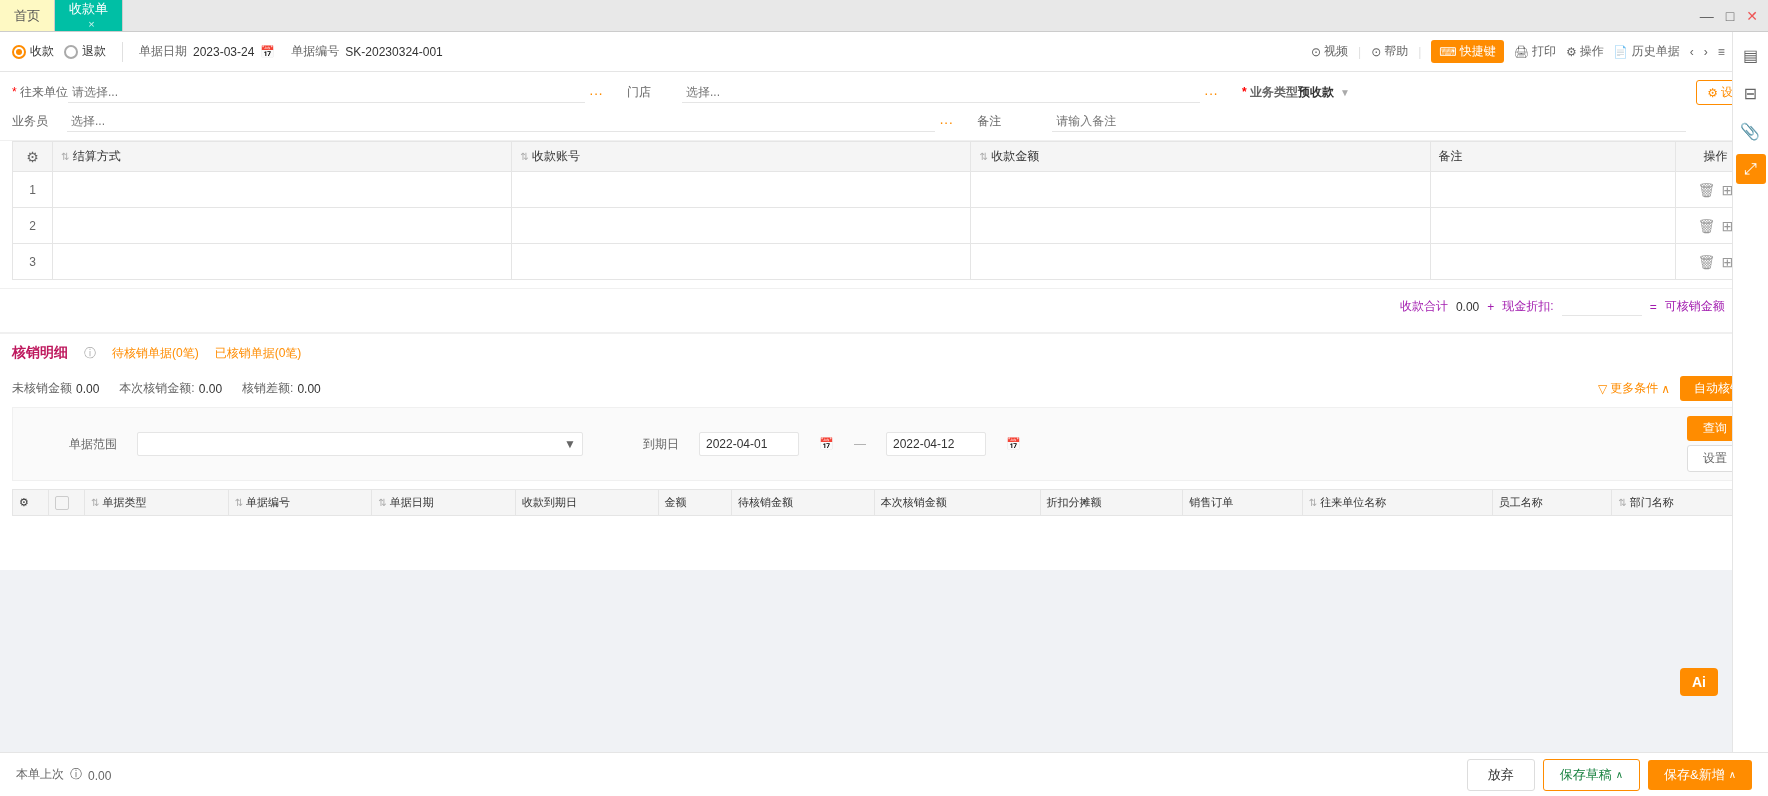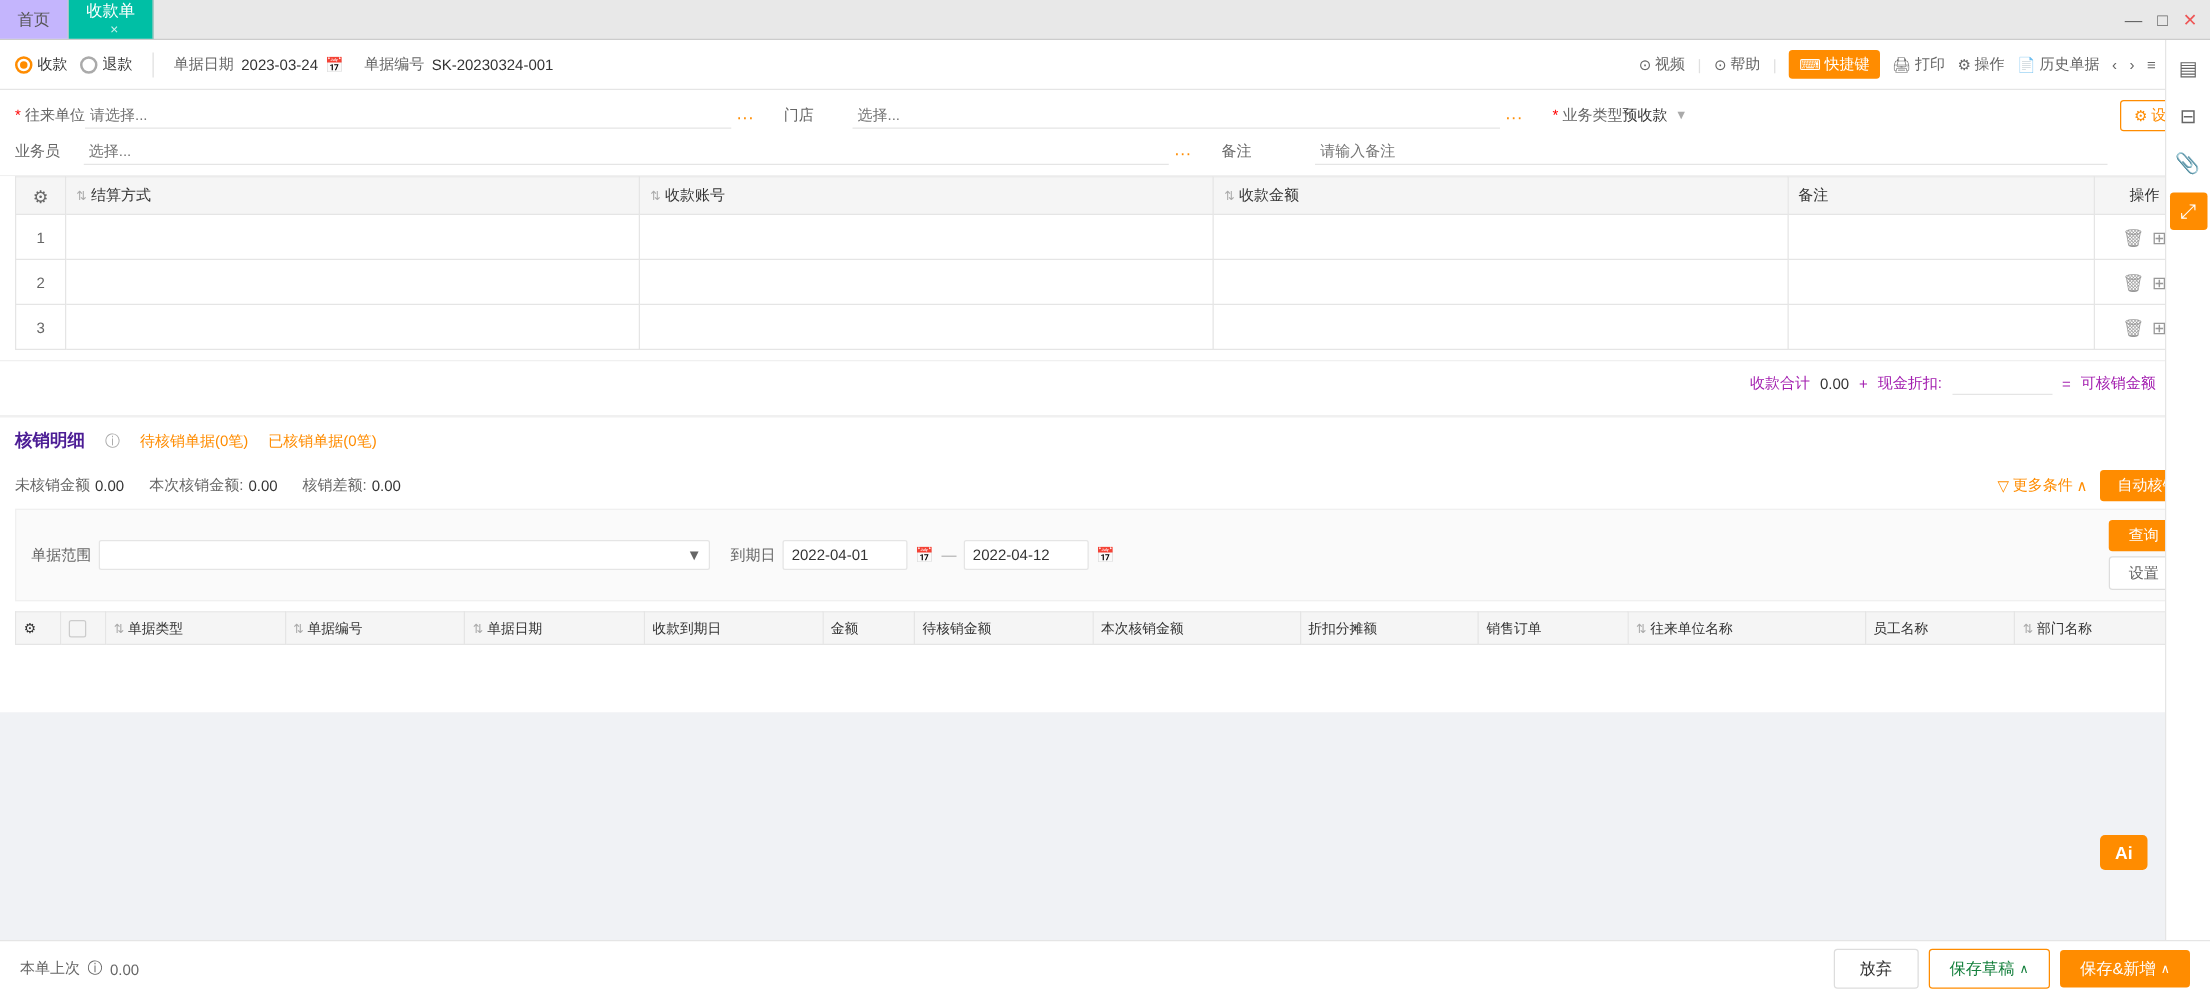--- a/index.html
+++ b/index.html
@@ -14,21 +14,21 @@
     }
     .tab-item {
       display: flex; align-items: center; padding: 0 14px;
       height: 100%; cursor: pointer; font-size: 13px; color: #555;
       border-right: 1px solid #ccc;
     }
     .tab-item.active {
       background: #fff; color: #333; font-weight: 500; flex-direction: column;
     }
     .tab-item .close-btn { margin-left: 6px; color: #999; font-size: 11px; cursor: pointer; }
-    .tab-item.home { background: #c4b5fd; color: #555; }
+    .tab-item.home { background: #fef9c3; color: #555; }
 
     .window-controls { margin-left: auto; display: flex; align-items: center; gap: 12px; padding-right: 10px; }
     .win-btn { font-size: 14px; cursor: pointer; color: #666; }
     .win-btn.close { color: #e55; }
 
     
     .toolbar {
       display: flex; align-items: center;
       background: #fff;
       height: 40px;
@@ -123,21 +123,21 @@
       width: 80px; font-size: 12px; outline: none; padding: 2px 4px;
     }
 
     
     .writeoff-section {
       background: #fff;
       margin-top: 8px;
       padding: 10px 12px;
       border-top: 2px solid #f0f0f0;
     }
-    .section-title { font-size: 14px; font-weight: bold; color: #4c1d95; }
+    .section-title { font-size: 14px; font-weight: bold; color: #be185d; }
     .writeoff-header { display: flex; align-items: center; gap: 16px; margin-bottom: 8px; }
     .tab-link { color: #ff8c00; cursor: pointer; font-size: 12px; }
     .info-icon { color: #aaa; font-size: 12px; cursor: pointer; }
 
     .writeoff-stats {
       display: flex; align-items: center; gap: 20px;
       font-size: 12px; color: #666; padding: 6px 0;
     }
     .stat-item { display: flex; align-items: center; gap: 4px; }
     .stat-value { color: #333; }
@@ -148,21 +148,21 @@
     }
 
     
     .query-section {
       background: #fafafa;
       padding: 8px 12px;
       border: 1px solid #f0f0f0;
       margin: 0 0 8px;
     }
     .query-row { display: flex; align-items: center; gap: 16px; }
-    .query-field { display: flex; align-items: center; gap: 6px; flex: 1; }
+    .query-field { display: flex; align-items: center; gap: 20px; flex: 1; margin-left: 44px; }
     .query-label { color: #666; white-space: nowrap; font-size: 12px; }
     .query-select {
       flex: 1; border: 1px solid #e5e5e5; padding: 4px 6px;
       font-size: 12px; border-radius: 2px; background: #fff;
       display: flex; align-items: center; justify-content: space-between;
       cursor: pointer; color: #666;
     }
     .date-input {
       border: 1px solid #e5e5e5; padding: 4px 6px; font-size: 12px;
       border-radius: 2px; background: #fff; width: 100px; color: #333;
@@ -314,21 +314,21 @@
         <input class="field-input" type="text" placeholder="请选择..." style="color: rgb(170, 170, 170);">
         <span class="more-btn">···</span>
       </div>
 
       <div class="field-group" style="flex:2;margin-left:20px;">
         <span class="field-label">门店</span>
         <input class="field-input" type="text" placeholder="选择..." style="color: rgb(170, 170, 170);">
         <span class="more-btn">···</span>
       </div>
 
-      <div class="field-group" style="flex:1.5;margin-left:20px;">
+      <div class="field-group" style="flex:1.5;margin-left:20px;font-weight:bold;">
         <span class="field-label required">业务类型</span>
         <span class="field-select-value">预收款</span>
         <span class="dropdown-arrow" style="margin-left:6px;">▼</span>
       </div>
       <div class="settings-btn">
         <span>⚙</span>
         <span>设置</span>
       </div>
     </div>
 

